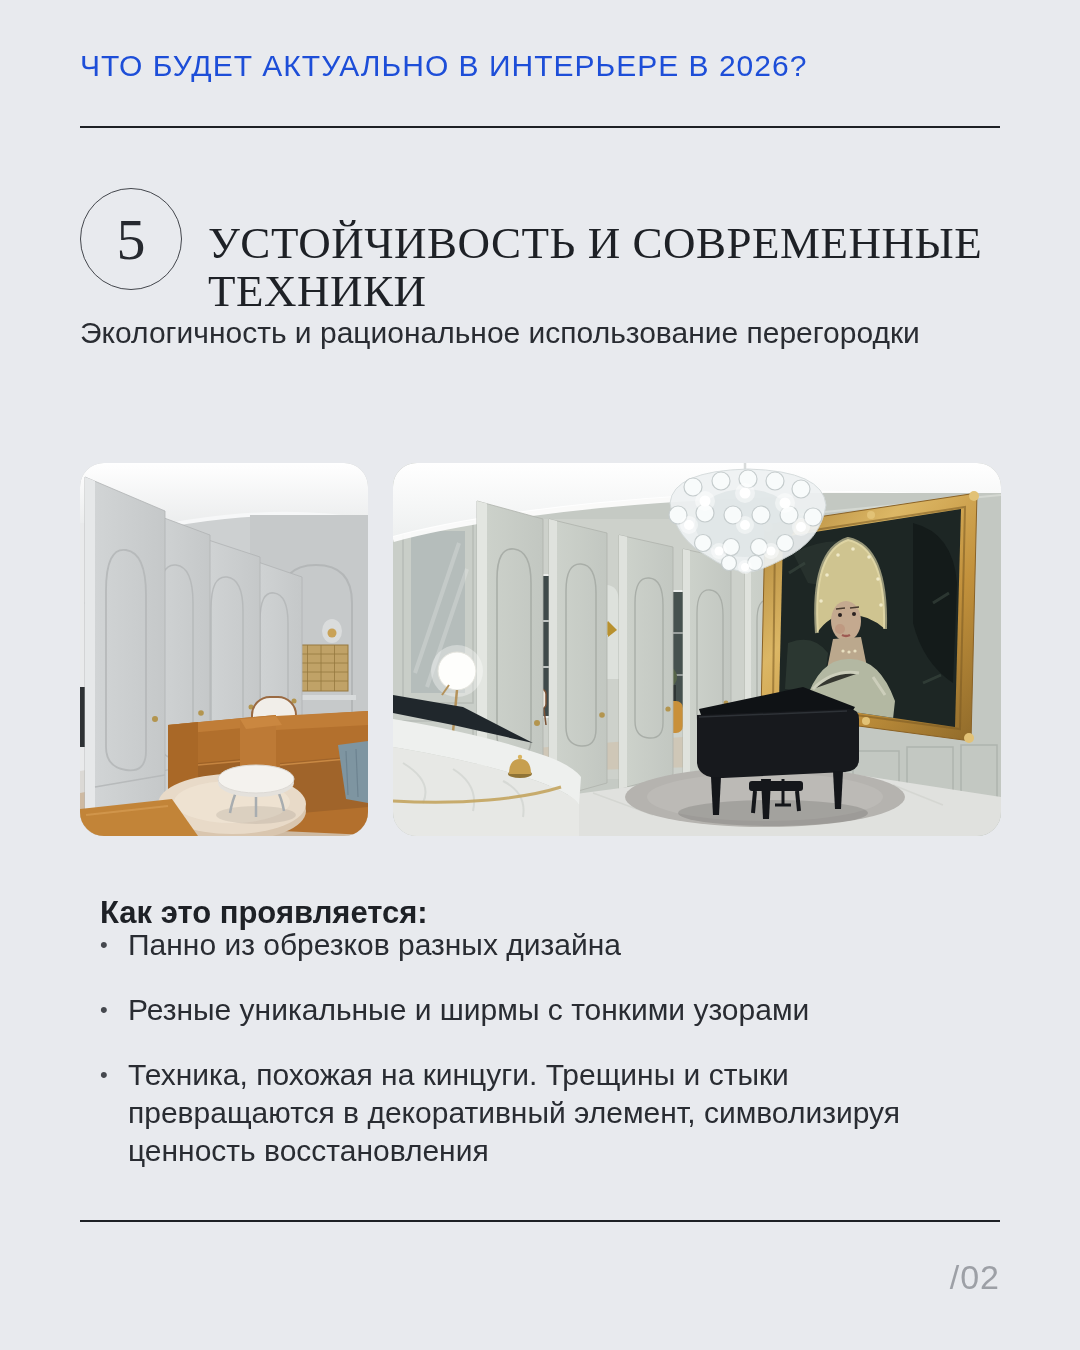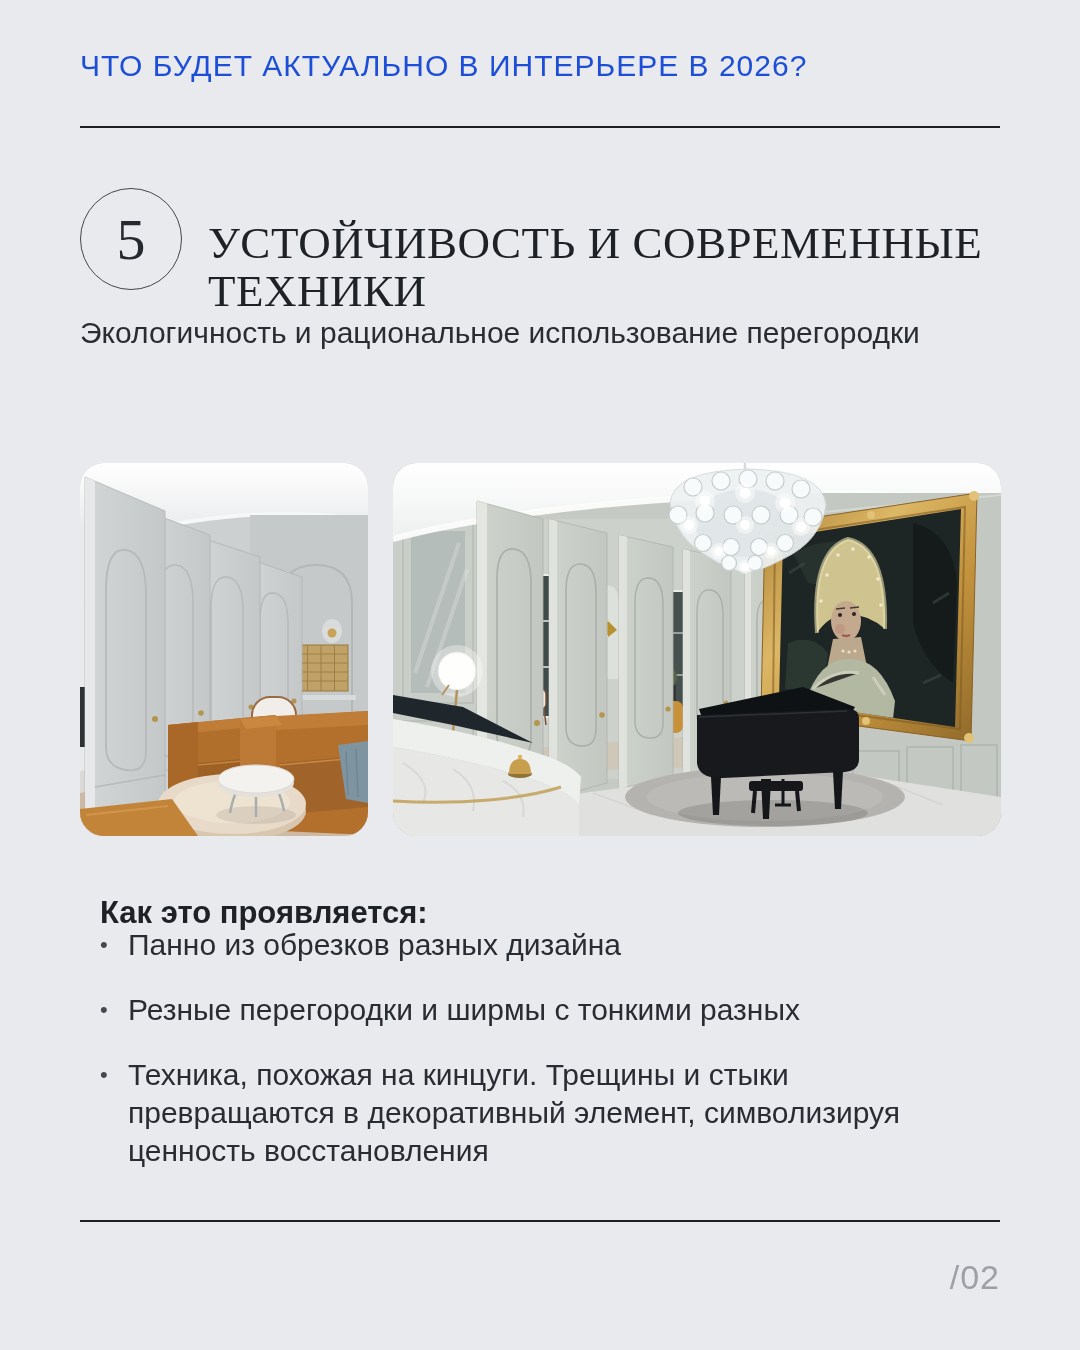--- a/index.html
+++ b/index.html
@@ -439,21 +439,21 @@
 
   <h2 class="list-heading">Как это проявляется:</h2>
 
   <ul class="bullet-list">
     <li>
       <span class="dot">•</span>
       <span>Панно из обрезков разных дизайна</span>
     </li>
     <li>
       <span class="dot">•</span>
-      <span>Резные перегородки и ширмы с тонкими разных</span>
+      <span>Резные уникальные и ширмы с тонкими узорами</span>
     </li>
     <li>
       <span class="dot">•</span>
       <span>Техника, похожая на кинцуги. Трещины и стыки превращаются в декоративный элемент, символизируя ценность восстановления</span>
     </li>
   </ul>
 
   <div class="divider bottom"></div>
 
   <div class="page-number">/02</div>

